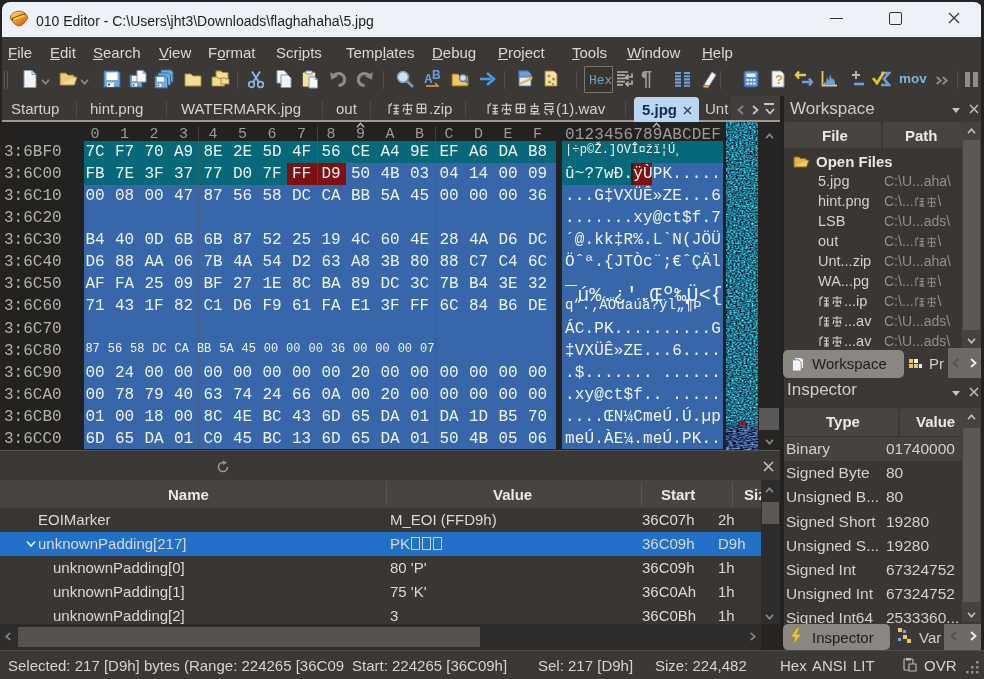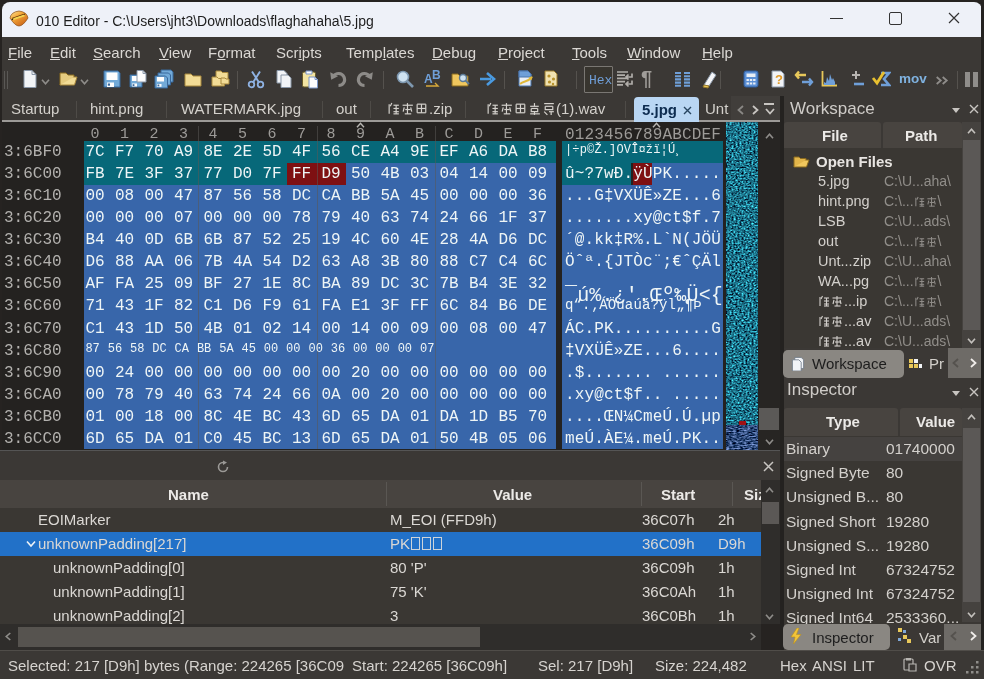--- a/index.html
+++ b/index.html
@@ -169,36 +169,34 @@
     <div style="position:absolute;left:4px;top:144.1px;font-family:'Liberation Mono', monospace;font-size:16px;color:#b3b1ae;font-weight:normal;white-space:pre;line-height:1;">3:6BF0</div>
     <div style="position:absolute;left:85.4px;top:144.1px;font-family:'Liberation Mono', monospace;font-size:16px;color:#eef5f6;font-weight:normal;white-space:pre;line-height:1;word-spacing:0.70px">7C F7 70 A9 8E 2E 5D 4F 56 CE A4 9E EF A6 DA B8 </div>
     <div style="position:absolute;left:565px;top:144.1px;font-family:'Liberation Mono', monospace;font-size:12px;color:#eef5f6;font-weight:normal;white-space:pre;line-height:1;letter-spacing:0.15px">|÷p©Ž.]OVÎ¤žï¦Ú¸</div>
     <div style="position:absolute;left:4px;top:166.15px;font-family:'Liberation Mono', monospace;font-size:16px;color:#b3b1ae;font-weight:normal;white-space:pre;line-height:1;">3:6C00</div>
     <div style="position:absolute;left:85.4px;top:166.15px;font-family:'Liberation Mono', monospace;font-size:16px;color:#eef5f6;font-weight:normal;white-space:pre;line-height:1;word-spacing:0.70px">FB 7E 3F 37 77 D0 7F FF D9 50 4B 03 04 14 00 09 </div>
     <div style="position:absolute;left:565px;top:166.15px;font-family:'Liberation Mono', monospace;font-size:16px;color:#eef5f6;font-weight:normal;white-space:pre;line-height:1;letter-spacing:0.15px">û~?7wÐ.ÿÙPK.....</div>
     <div style="position:absolute;left:4px;top:188.2px;font-family:'Liberation Mono', monospace;font-size:16px;color:#b3b1ae;font-weight:normal;white-space:pre;line-height:1;">3:6C10</div>
     <div style="position:absolute;left:85.4px;top:188.2px;font-family:'Liberation Mono', monospace;font-size:16px;color:#eef5f6;font-weight:normal;white-space:pre;line-height:1;word-spacing:0.70px">00 08 00 47 87 56 58 DC CA BB 5A 45 00 00 00 36 </div>
     <div style="position:absolute;left:565px;top:188.2px;font-family:'Liberation Mono', monospace;font-size:16px;color:#eef5f6;font-weight:normal;white-space:pre;line-height:1;letter-spacing:0.15px">...G‡VXÜÊ»ZE...6</div>
     <div style="position:absolute;left:4px;top:210.25px;font-family:'Liberation Mono', monospace;font-size:16px;color:#b3b1ae;font-weight:normal;white-space:pre;line-height:1;">3:6C20</div>
-    <div style="position:absolute;left:85.4px;top:210.25px;font-family:'Liberation Mono', monospace;font-size:16px;color:#eef5f6;font-weight:normal;white-space:pre;line-height:1;word-spacing:0.70px">00 00 00 07 00 00 00 78 79 40 63 74 24 66 1F 37 </div>
     <div style="position:absolute;left:565px;top:210.25px;font-family:'Liberation Mono', monospace;font-size:16px;color:#eef5f6;font-weight:normal;white-space:pre;line-height:1;letter-spacing:0.15px">.......xy@ct$f.7</div>
     <div style="position:absolute;left:4px;top:232.3px;font-family:'Liberation Mono', monospace;font-size:16px;color:#b3b1ae;font-weight:normal;white-space:pre;line-height:1;">3:6C30</div>
     <div style="position:absolute;left:85.4px;top:232.3px;font-family:'Liberation Mono', monospace;font-size:16px;color:#eef5f6;font-weight:normal;white-space:pre;line-height:1;word-spacing:0.70px">B4 40 0D 6B 6B 87 52 25 19 4C 60 4E 28 4A D6 DC </div>
     <div style="position:absolute;left:565px;top:232.3px;font-family:'Liberation Mono', monospace;font-size:16px;color:#eef5f6;font-weight:normal;white-space:pre;line-height:1;letter-spacing:0.15px">´@.kk‡R%.L`N(JÖÜ</div>
     <div style="position:absolute;left:4px;top:254.35px;font-family:'Liberation Mono', monospace;font-size:16px;color:#b3b1ae;font-weight:normal;white-space:pre;line-height:1;">3:6C40</div>
     <div style="position:absolute;left:85.4px;top:254.35px;font-family:'Liberation Mono', monospace;font-size:16px;color:#eef5f6;font-weight:normal;white-space:pre;line-height:1;word-spacing:0.70px">D6 88 AA 06 7B 4A 54 D2 63 A8 3B 80 88 C7 C4 6C </div>
     <div style="position:absolute;left:565px;top:254.35px;font-family:'Liberation Mono', monospace;font-size:16px;color:#eef5f6;font-weight:normal;white-space:pre;line-height:1;letter-spacing:0.15px">Öˆª.{JTÒc¨;€ˆÇÄl</div>
     <div style="position:absolute;left:4px;top:276.4px;font-family:'Liberation Mono', monospace;font-size:16px;color:#b3b1ae;font-weight:normal;white-space:pre;line-height:1;">3:6C50</div>
     <div style="position:absolute;left:85.4px;top:276.4px;font-family:'Liberation Mono', monospace;font-size:16px;color:#eef5f6;font-weight:normal;white-space:pre;line-height:1;word-spacing:0.70px">AF FA 25 09 BF 27 1E 8C BA 89 DC 3C 7B B4 3E 32 </div>
     <div style="position:absolute;left:565px;top:286px;font-family:'Liberation Mono', monospace;font-size:20px;color:#eef5f6;font-weight:normal;white-space:pre;line-height:1;letter-spacing:0.15px">¯ú%.¿'.Œº‰Ü&lt;{´&gt;2</div>
     <div style="position:absolute;left:4px;top:298.45px;font-family:'Liberation Mono', monospace;font-size:16px;color:#b3b1ae;font-weight:normal;white-space:pre;line-height:1;">3:6C60</div>
     <div style="position:absolute;left:85.4px;top:298.45px;font-family:'Liberation Mono', monospace;font-size:16px;color:#eef5f6;font-weight:normal;white-space:pre;line-height:1;word-spacing:0.70px">71 43 1F 82 C1 D6 F9 61 FA E1 3F FF 6C 84 B6 DE </div>
     <div style="position:absolute;left:565px;top:298.45px;font-family:'Liberation Mono', monospace;font-size:14px;color:#eef5f6;font-weight:normal;white-space:pre;line-height:1;letter-spacing:0.15px">q“.‚ÁÖùaúá?ÿl„¶Þ</div>
     <div style="position:absolute;left:4px;top:320.5px;font-family:'Liberation Mono', monospace;font-size:16px;color:#b3b1ae;font-weight:normal;white-space:pre;line-height:1;">3:6C70</div>
-    <div style="position:absolute;left:85.4px;top:320.5px;font-family:'Liberation Mono', monospace;font-size:16px;color:#eef5f6;font-weight:normal;white-space:pre;line-height:1;word-spacing:0.70px">C1 43 1D 50 4B 01 02 14 00 14 00 09 00 08 00 47 </div>
     <div style="position:absolute;left:565px;top:320.5px;font-family:'Liberation Mono', monospace;font-size:16px;color:#eef5f6;font-weight:normal;white-space:pre;line-height:1;letter-spacing:0.15px">ÁC.PK..........G</div>
     <div style="position:absolute;left:4px;top:342.55px;font-family:'Liberation Mono', monospace;font-size:16px;color:#b3b1ae;font-weight:normal;white-space:pre;line-height:1;">3:6C80</div>
     <div style="position:absolute;left:85.4px;top:342.55px;font-family:'Liberation Mono', monospace;font-size:12px;color:#eef5f6;font-weight:normal;white-space:pre;line-height:1;word-spacing:0.70px">87 56 58 DC CA BB 5A 45 00 00 00 36 00 00 00 07 </div>
     <div style="position:absolute;left:565px;top:342.55px;font-family:'Liberation Mono', monospace;font-size:16px;color:#eef5f6;font-weight:normal;white-space:pre;line-height:1;letter-spacing:0.15px">‡VXÜÊ»ZE...6....</div>
     <div style="position:absolute;left:4px;top:364.6px;font-family:'Liberation Mono', monospace;font-size:16px;color:#b3b1ae;font-weight:normal;white-space:pre;line-height:1;">3:6C90</div>
     <div style="position:absolute;left:85.4px;top:364.6px;font-family:'Liberation Mono', monospace;font-size:16px;color:#eef5f6;font-weight:normal;white-space:pre;line-height:1;word-spacing:0.70px">00 24 00 00 00 00 00 00 00 20 00 00 00 00 00 00 </div>
     <div style="position:absolute;left:565px;top:364.6px;font-family:'Liberation Mono', monospace;font-size:16px;color:#eef5f6;font-weight:normal;white-space:pre;line-height:1;letter-spacing:0.15px">.$....... ......</div>
     <div style="position:absolute;left:4px;top:386.65px;font-family:'Liberation Mono', monospace;font-size:16px;color:#b3b1ae;font-weight:normal;white-space:pre;line-height:1;">3:6CA0</div>
     <div style="position:absolute;left:85.4px;top:386.65px;font-family:'Liberation Mono', monospace;font-size:16px;color:#eef5f6;font-weight:normal;white-space:pre;line-height:1;word-spacing:0.70px">00 78 79 40 63 74 24 66 0A 00 20 00 00 00 00 00 </div>
     <div style="position:absolute;left:565px;top:386.65px;font-family:'Liberation Mono', monospace;font-size:16px;color:#eef5f6;font-weight:normal;white-space:pre;line-height:1;letter-spacing:0.15px">.xy@ct$f.. .....</div>

